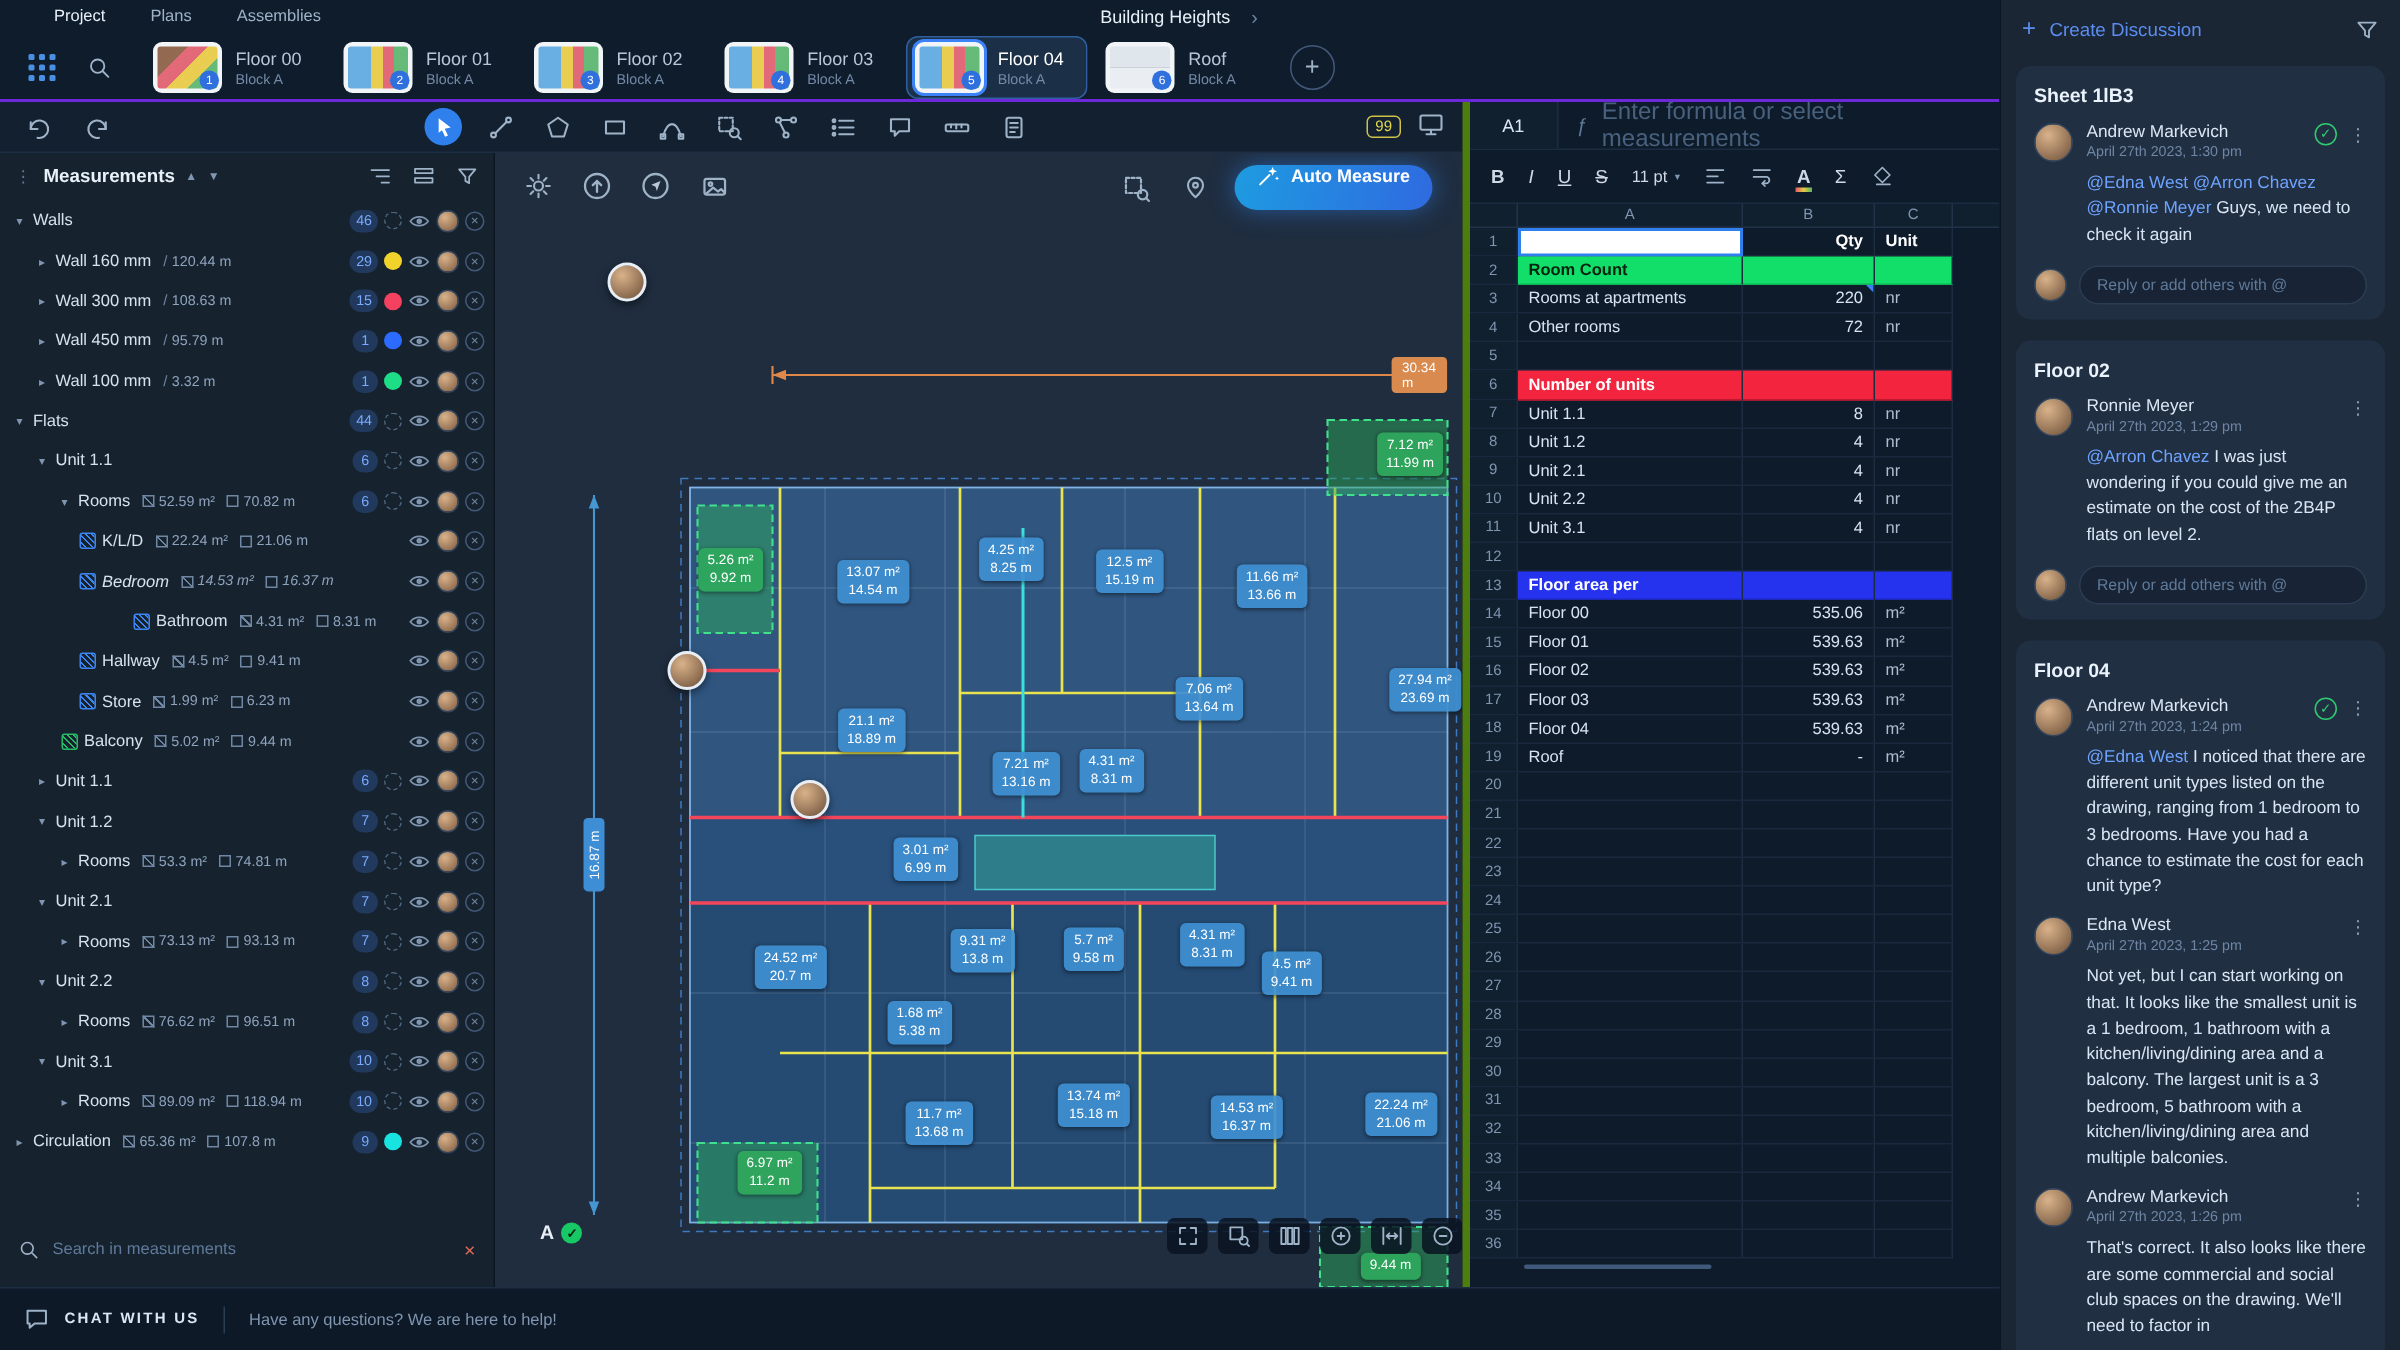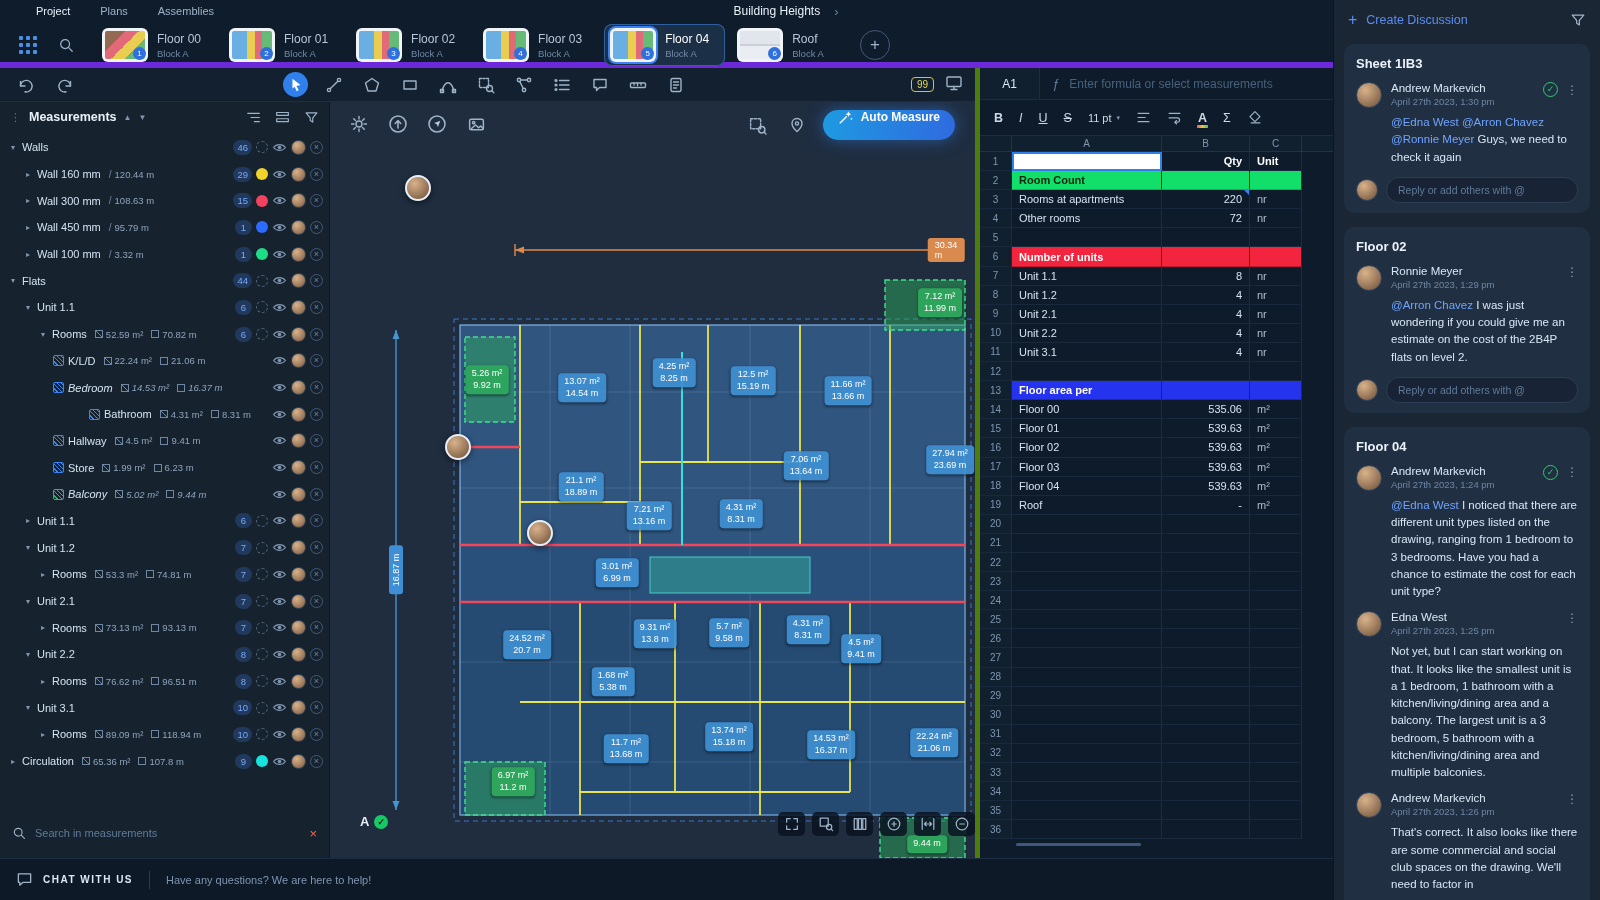--- a/index.html
+++ b/index.html
@@ -1,21 +1,21 @@
 <!DOCTYPE html>
 <html><head>
 <meta charset="utf-8">
 <style>
 *{margin:0;padding:0;box-sizing:border-box}
 html,body{width:1600px;height:900px;overflow:hidden;background:#0d1724;font-family:"Liberation Sans",sans-serif}
 #app{position:relative;width:1600px;height:900px;background:#15212f;color:#d5e2f0}
 svg.ic{stroke:#9fb3c8;fill:none;stroke-width:1.4;stroke-linecap:round;stroke-linejoin:round;display:block}
 
 
-#topbar{position:absolute;left:0;top:0;width:1333px;height:68px;background:#0e1c2c;border-bottom:6px solid #6d28d9}
+#topbar{position:absolute;left:0;top:0;width:1333px;height:68px;background:#0e1c2c;border-bottom:2px solid #6d28d9}
 .menubar{height:22px;display:flex;align-items:center;padding-left:36px;gap:30px;position:relative}
 .menu-item{font-size:11px;color:#9fb3c8;cursor:pointer}
 .menubar .menu-item:first-child{color:#e8f0f8}
 .bh-title{position:absolute;left:786px;top:0;height:22px;transform:translateX(-50%);display:flex;align-items:center;gap:14px;font-size:12px;color:#e8f0f8}
 .bh-arrow{color:#6f87a3;font-size:13px}
 .tabsrow{height:46px;display:flex;align-items:center;padding-left:12px}
 .grid-glyph{position:relative;width:20px;height:20px;margin:0 6px}
 .grid-glyph i{position:absolute;left:1px;top:1px;width:4px;height:4px;border-radius:1px;background:#4a90e2;box-shadow:7px 0 #4a90e2,14px 0 #4a90e2,0 7px #4a90e2,7px 7px #4a90e2,14px 7px #4a90e2,0 14px #4a90e2,7px 14px #4a90e2,14px 14px #4a90e2}
 .tb-search{margin:0 12px 0 14px}
 .tabs{display:flex;gap:6px;margin-left:10px;align-items:center}
@@ -89,21 +89,21 @@
 .bbtn{width:27px;height:24px;border-radius:5px;background:rgba(9,19,33,.85);display:flex;align-items:center;justify-content:center;cursor:pointer}
 .statusA{position:absolute;left:30px;top:712px;display:flex;align-items:center;gap:5px}
 .statusA b{color:#e8eef6;font-size:13px}
 .gcheck{width:14px;height:14px;border-radius:50%;background:#17c964;color:#04250f;font-size:9px;line-height:14px;text-align:center;font-weight:bold}
 
 
 #sheet{position:absolute;left:975px;top:68px;width:358px;height:790px;background:#0e1b2a;border-left:5px solid #4d7c0f}
 .fxbar{height:32px;display:flex;align-items:center;border-bottom:1px solid #1c2d42}
 .cellref{width:60px;height:100%;display:flex;align-items:center;justify-content:center;font-size:12px;color:#dbe7f5;border-right:1px solid #1c2d42;background:#10202f}
 .fx{font-size:13px;color:#5f7a99;font-style:italic;margin:0 10px 0 12px}
-.fxph{font-size:12px;color:#48617d}
+.fxph{font-size:16px;color:#48617d}
 .fmtbar{height:36px;display:flex;align-items:center;gap:16px;padding:0 14px;border-bottom:1px solid #1c2d42;color:#cfd9e6;font-size:12.5px}
 .fmtbar>span{cursor:pointer}
 .fmt-b{font-weight:bold}.fmt-i{font-style:italic}.fmt-u{text-decoration:underline}.fmt-s{text-decoration:line-through}
 .fsize{font-size:11px;display:flex;gap:5px;align-items:center}
 .fsize .car{font-size:7px;color:#7f95b0}
 .fmtA{position:relative;font-weight:bold}
 .fmtA::after{content:"";position:absolute;left:-1px;right:-1px;bottom:-3px;height:3px;background:linear-gradient(90deg,#e05a6a,#e8c93e,#56b46a)}
 .colhead{height:16px;display:flex;font-size:10px;color:#7f95b0;border-bottom:1px solid #223349;background:#10202f}
 .colhead>*{border-right:1px solid #223349;text-align:center;line-height:16px}
 .colhead>*:nth-child(1){width:32px}
@@ -667,21 +667,21 @@
           <span class="eye">
             <svg width="15" height="11" viewBox="0 0 16 12">
               <path d="M1.5 6 C4.5 1.8 11.5 1.8 14.5 6 C11.5 10.2 4.5 10.2 1.5 6 Z"></path>
               <circle cx="8" cy="6" r="2"></circle>
             </svg>
           </span>
           <span class="mava"></span>
           <span class="xcirc">×</span>
         </div>
 
-        <div class="mrow" style="padding-left: 53px; font-style: italic;">
+        <div class="mrow" style="padding-left: 41px;">
 
           <span class="ricon" style="--c: #27c46a;"></span>
           <span class="mlabel">Balcony</span>
           <span class="mval">
             <i class="ai"></i>
             <span>5.02 m²</span>
           </span>
           <span class="mval">
             <i class="pi"></i>
             <span>9.44 m</span>
@@ -1012,21 +1012,21 @@
       <div class="chip green" style="left: 610px; top: 201px;">
         <div>7.12 m²</div>
         <div>11.99 m</div>
       </div>
 
       <div class="chip" style="left: 223px; top: 385px; margin-left: 28px;">
         <div>21.1 m²</div>
         <div>18.89 m</div>
       </div>
 
-      <div class="chip" style="left: 319px; top: 414px;">
+      <div class="chip" style="left: 354px; top: 414px;">
         <div>7.21 m²</div>
         <div>13.16 m</div>
       </div>
 
       <div class="chip" style="left: 411px; top: 412px;">
         <div>4.31 m²</div>
         <div>8.31 m</div>
       </div>
 
       <div class="chip" style="left: 476px; top: 364px;">

